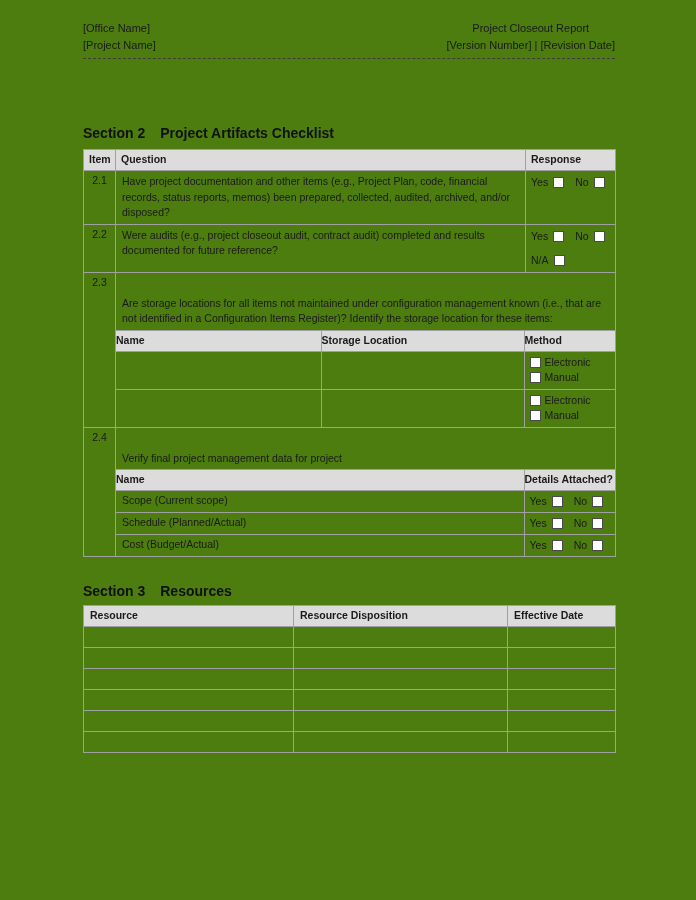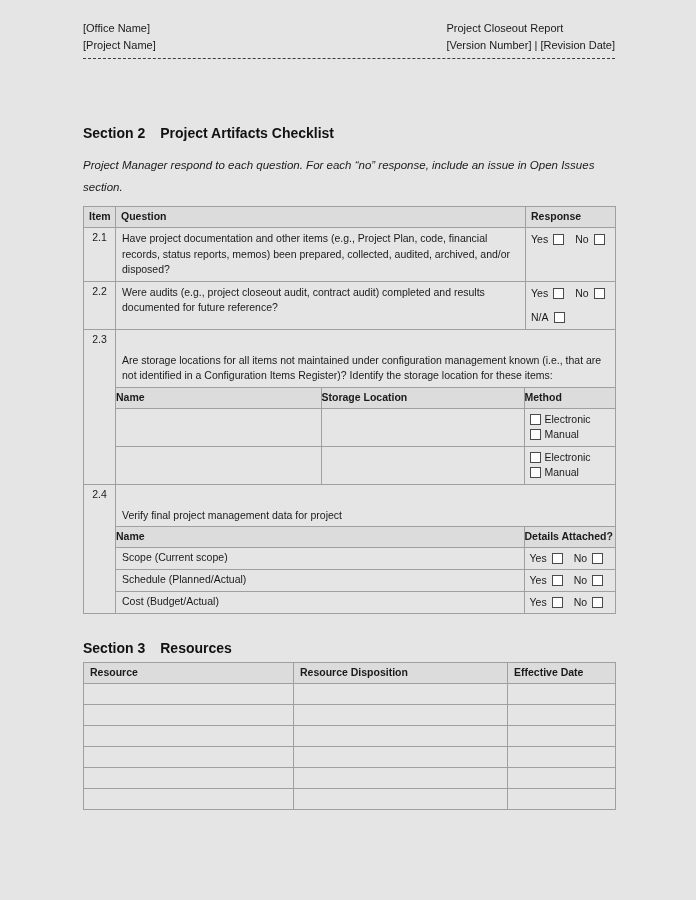--- a/index.html
+++ b/index.html
@@ -1,24 +1,24 @@
 <!DOCTYPE html>
 <html><head>
 <meta charset="utf-8">
 <style>
   html,body { margin:0; padding:0; background:#ffffff; }
   .page {
-    width:696px; height:900px; position:relative; background:#e5e5e5; overflow:hidden;
+    width:696px; height:900px; position:relative; background:#4d7c0f; overflow:hidden;
     font-family:"Liberation Sans", sans-serif; color:#1a1a1a;
   }
   .content { position:absolute; left:83px; top:0; width:532px; }
 
   
   .page-header { display:flex; justify-content:space-between; padding-top:20px; font-size:11px; line-height:17px; }
-  .hdr-right { text-align:left; }
+  .hdr-right { text-align:center; }
   .dashed-divider { margin-top:4px; border-top:1.5px dashed #3d3d3d; height:0; }
 
   
   .section-heading { margin:66px 0 0 0; font-size:14px; font-weight:bold; color:#111; }
   .section-heading .num { margin-right:15px; }
   .section-heading.s3 { margin-top:26px; }
   .intro { margin:14px 0 0 0; font-style:italic; font-size:11.5px; line-height:21.5px; }
   .intro.s3 { margin-top:13px; line-height:23px; }
 
   
@@ -79,21 +79,20 @@
       <div class="hdr-right">
         <div>Project Closeout Report</div>
         <div>[Version Number] | [Revision Date]</div>
       </div>
     </div>
     <div class="dashed-divider"></div>
 
     <h2 class="section-heading">
       <span class="num">Section 2</span><span>Project Artifacts Checklist</span>
     </h2>
-    <p class="intro">Project Manager respond to each question. For each “no” response, include an issue in Open Issues section.</p>
 
     <table class="main-table">
       <colgroup>
           <col style="width:32px">
           <col style="width:410px">
           <col style="width:90px">
         </colgroup>
       <thead>
         <tr>
           <th>Item</th>

